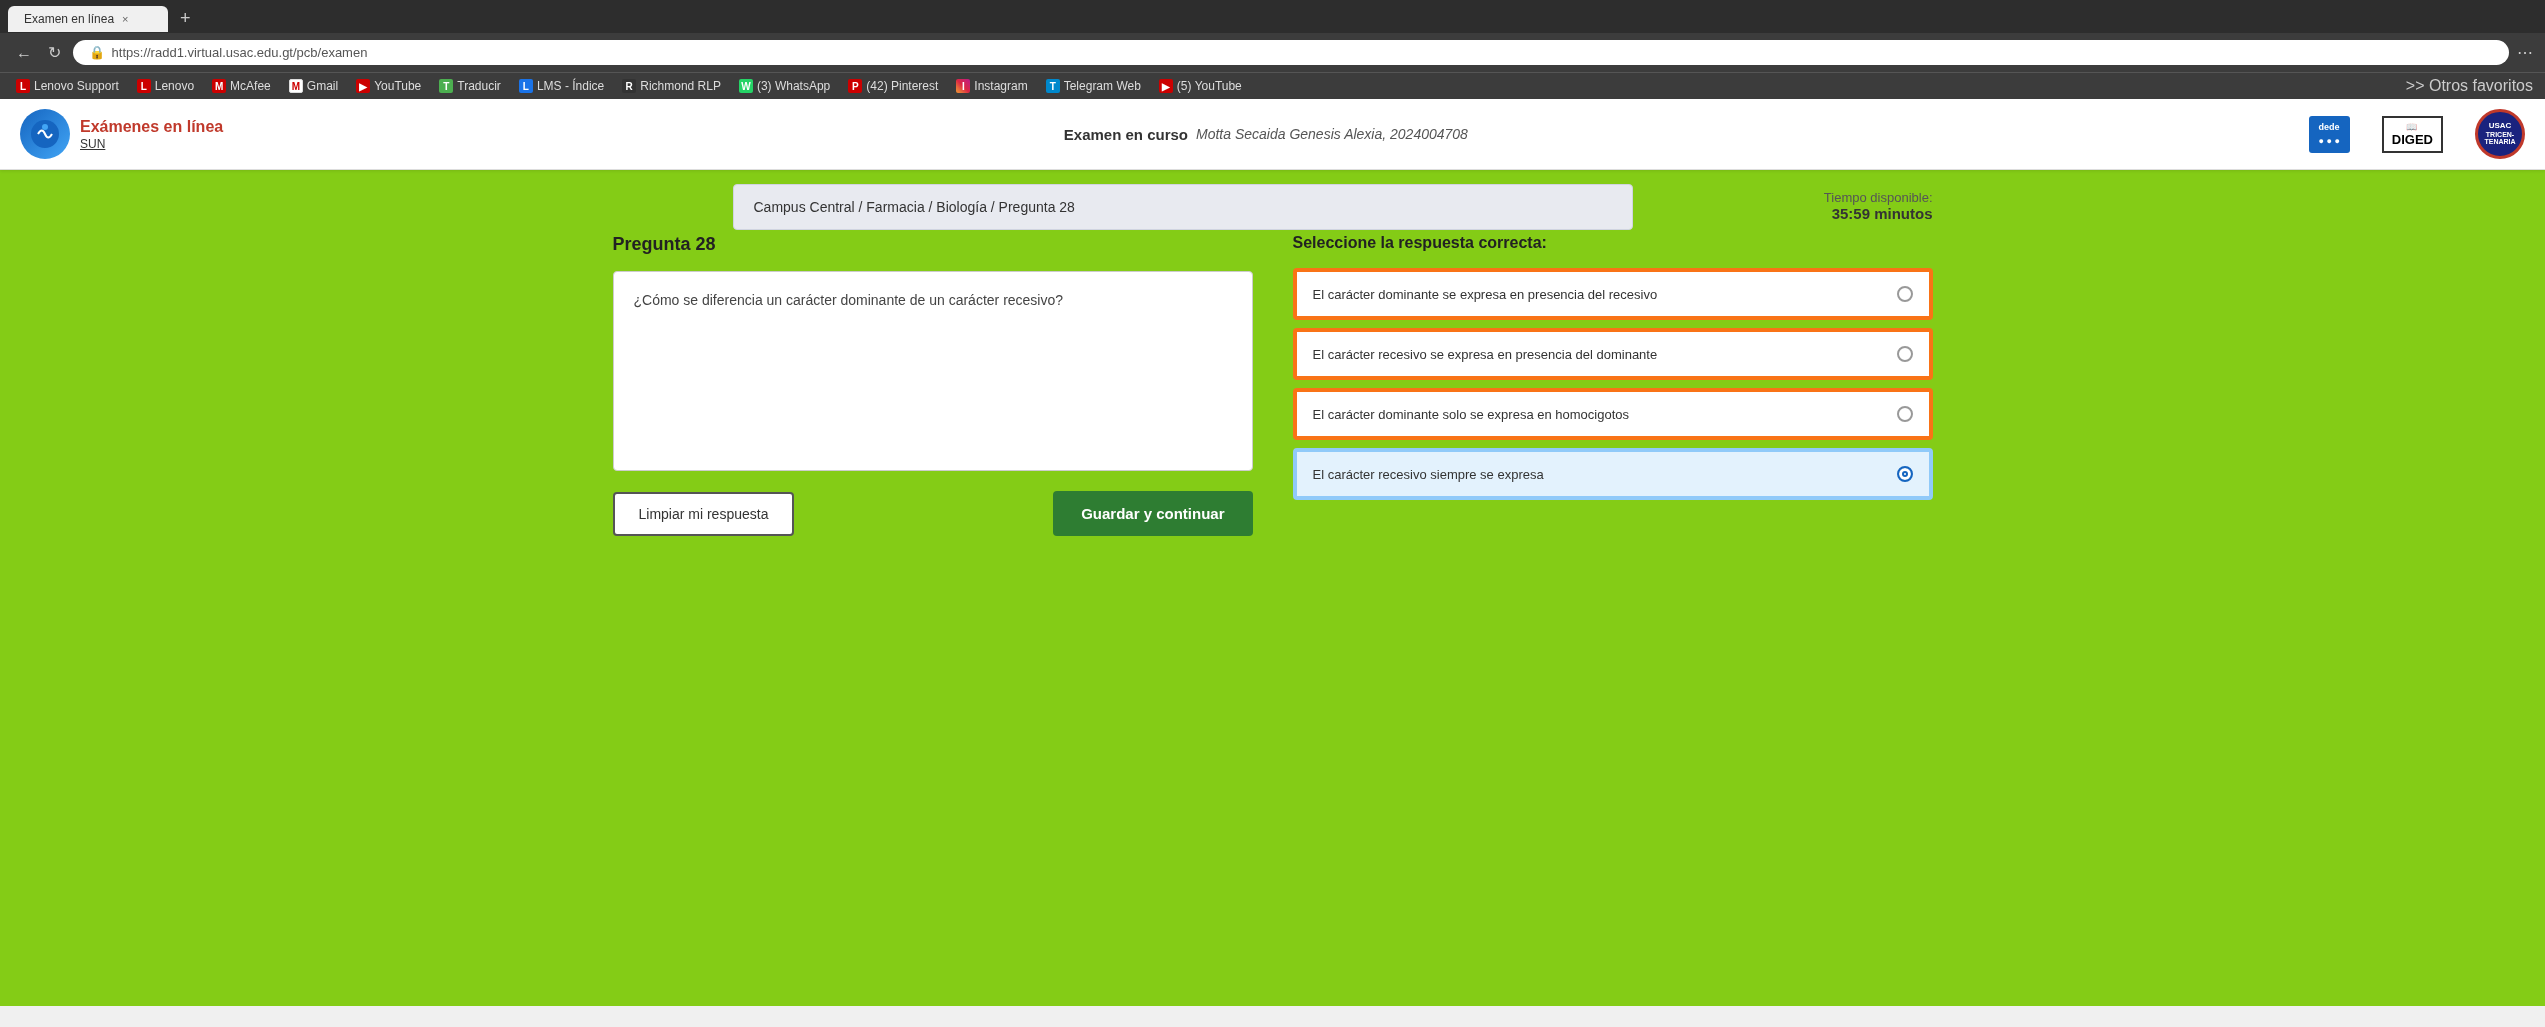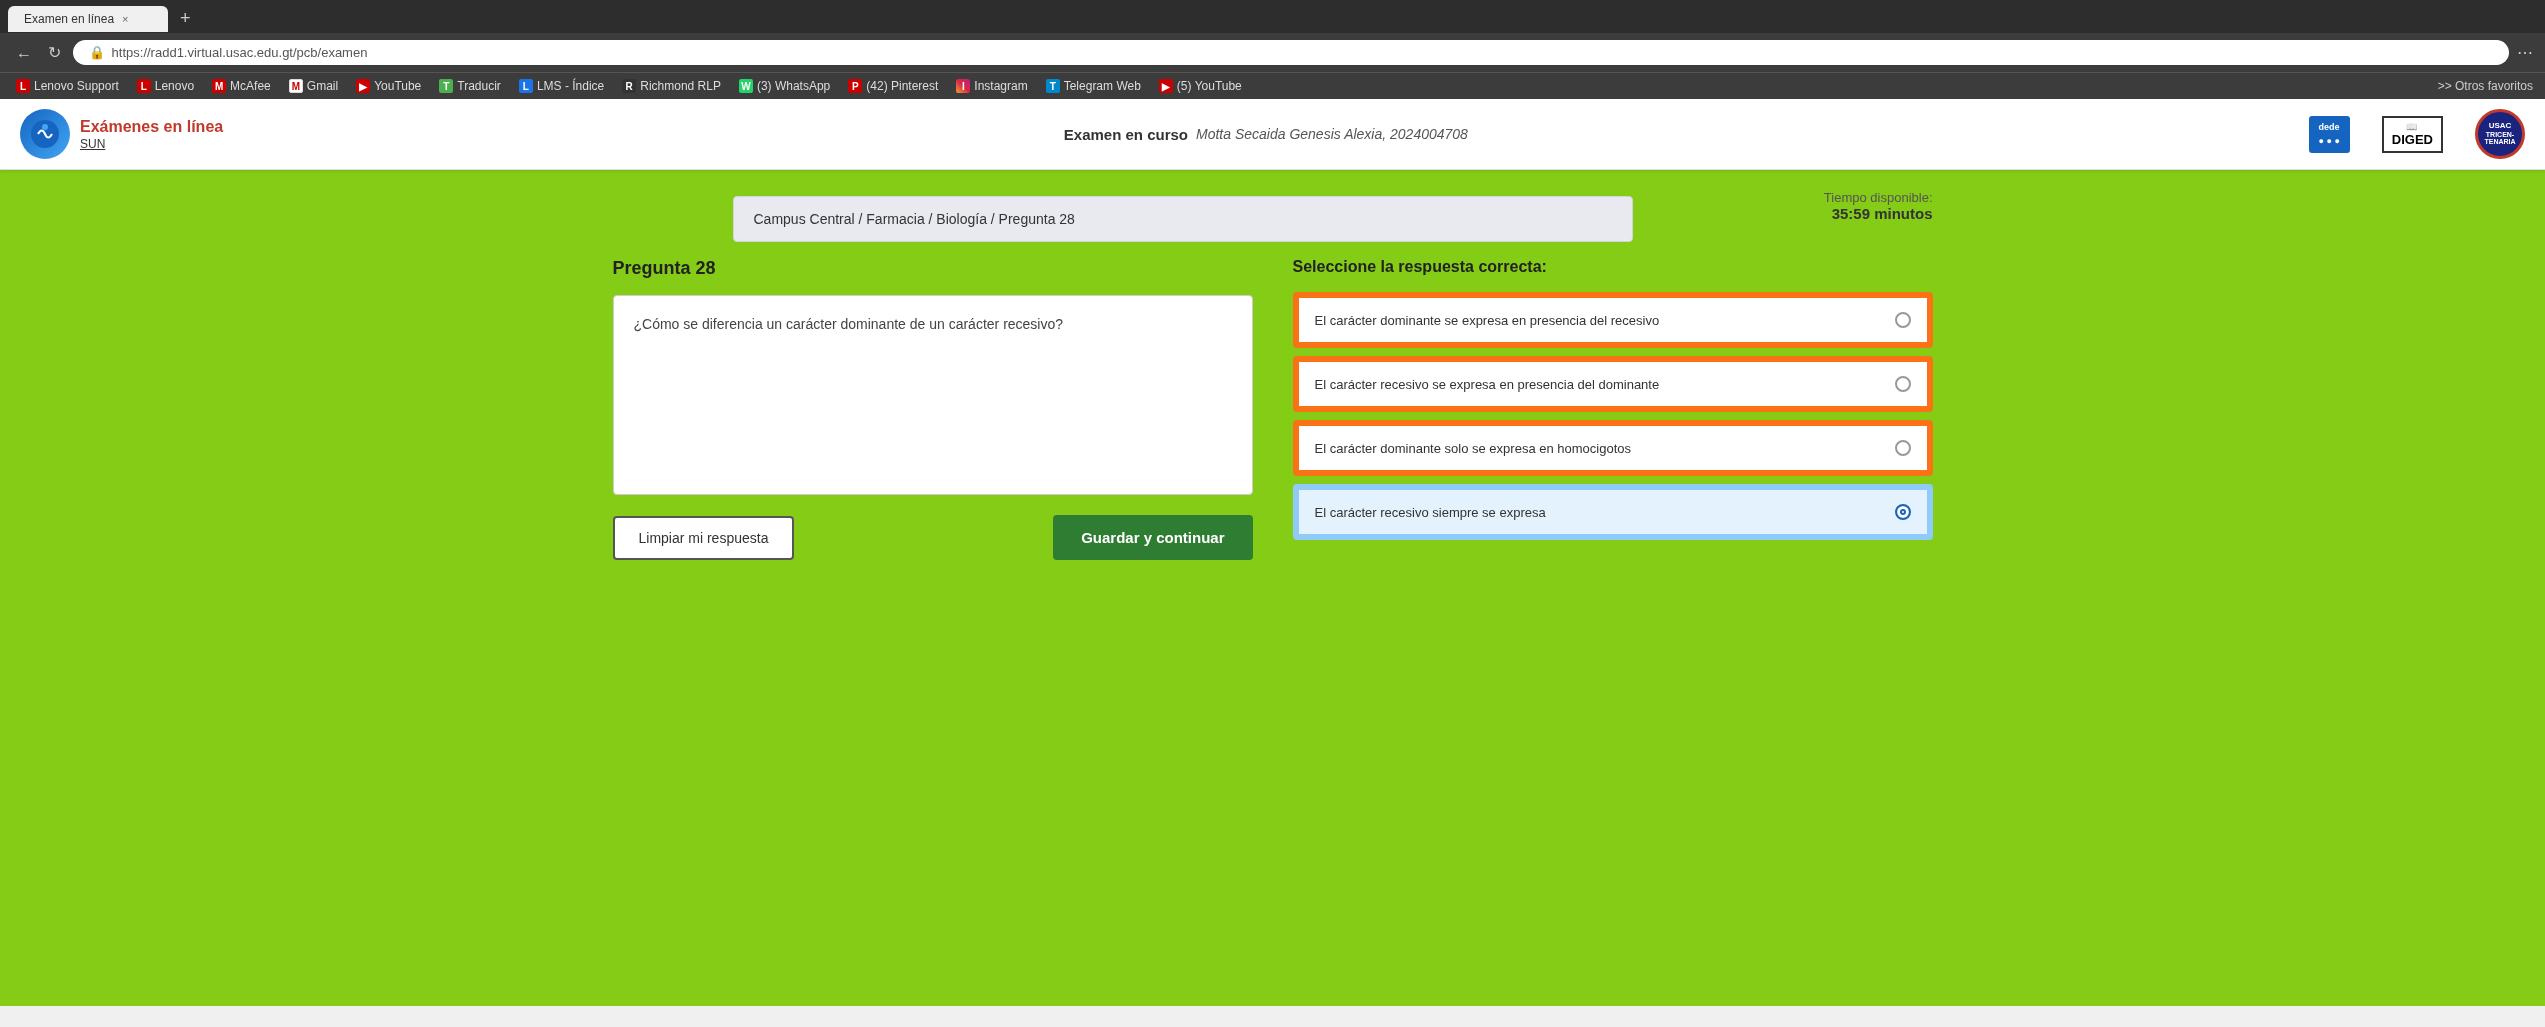--- a/index.html
+++ b/index.html
@@ -91,21 +91,21 @@
     .bookmark-icon.gmail { background: #fff; color: #c00; border: 1px solid #ddd; }
     .bookmark-icon.youtube { background: #c00; }
     .bookmark-icon.translate { background: #4CAF50; }
     .bookmark-icon.lms { background: #1a73e8; }
     .bookmark-icon.richmond { background: #333; }
     .bookmark-icon.whatsapp { background: #25D366; }
     .bookmark-icon.pinterest { background: #c00; }
     .bookmark-icon.instagram { background: linear-gradient(45deg, #f09433, #e6683c, #dc2743, #cc2366, #bc1888); }
     .bookmark-icon.telegram { background: #0088cc; }
     .bookmark-icon.youtube2 { background: #c00; }
-    .bookmarks-more { color: #ccc; font-size: 12px; cursor: pointer; margin-left: auto; }
+    .bookmarks-more { color: #ccc; font-size: 16px; cursor: pointer; margin-left: auto; }
 
     
     .page-content {
       background: #84cc16;
       min-height: calc(100vh - 120px);
     }
 
     
     .site-header {
       background: white;
@@ -174,21 +174,21 @@
       color: white;
       font-size: 9px;
       font-weight: bold;
       text-align: center;
       line-height: 1.1;
     }
 
     
     .breadcrumb-bar {
       background: #e8eaf0;
-      margin: 16px auto;
+      margin: 4px auto;
       max-width: 900px;
       padding: 14px 20px;
       border-radius: 4px;
       font-size: 14px;
       color: #333;
       border: 1px solid #d0d4e0;
     }
     .timer-label { font-size: 13px; color: #555; }
     .timer-value { font-size: 15px; color: #333; font-weight: bold; }
 
@@ -226,21 +226,21 @@
       font-weight: bold;
       color: #222;
       margin-bottom: 16px;
     }
 
     .answer-option {
       display: flex;
       align-items: center;
       justify-content: space-between;
       background: white;
-      border: 6px solid #f97316;
+      border: 4px solid #f97316;
       border-radius: 4px;
       padding: 14px 16px;
       margin-bottom: 8px;
       cursor: pointer;
     }
     .answer-option.selected {
       background: #e3f2fd;
       border-color: #90caf9;
     }
     .answer-option-text { font-size: 13px; color: #333; flex: 1; }

